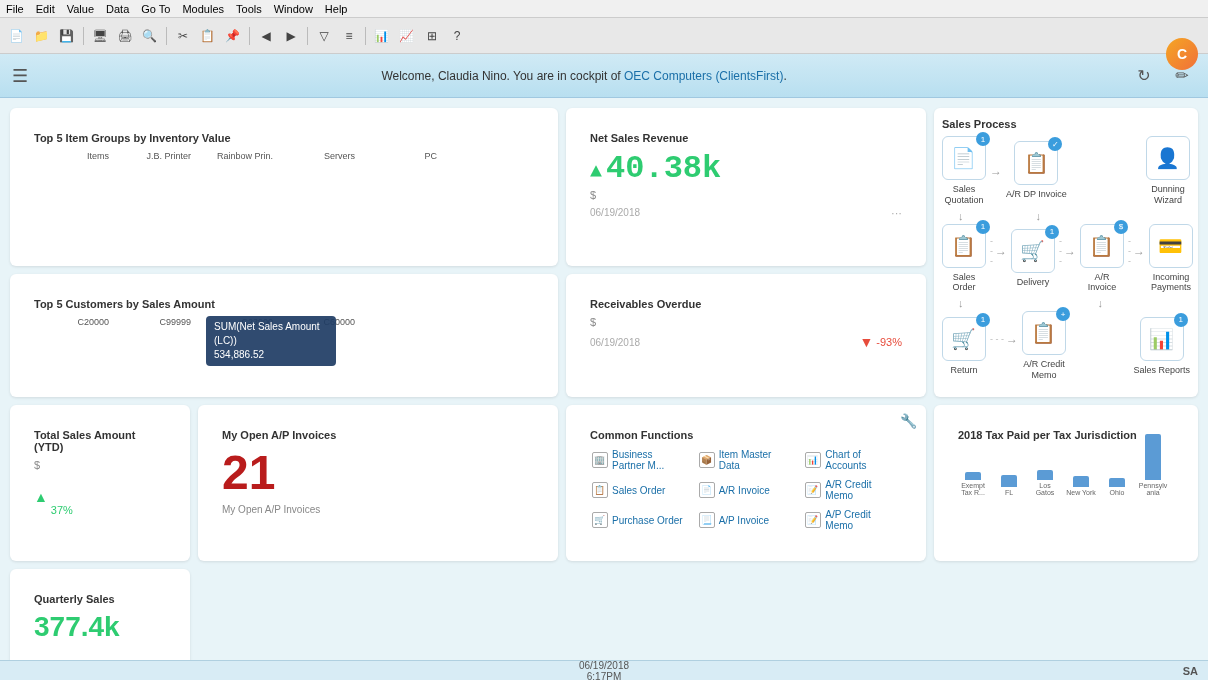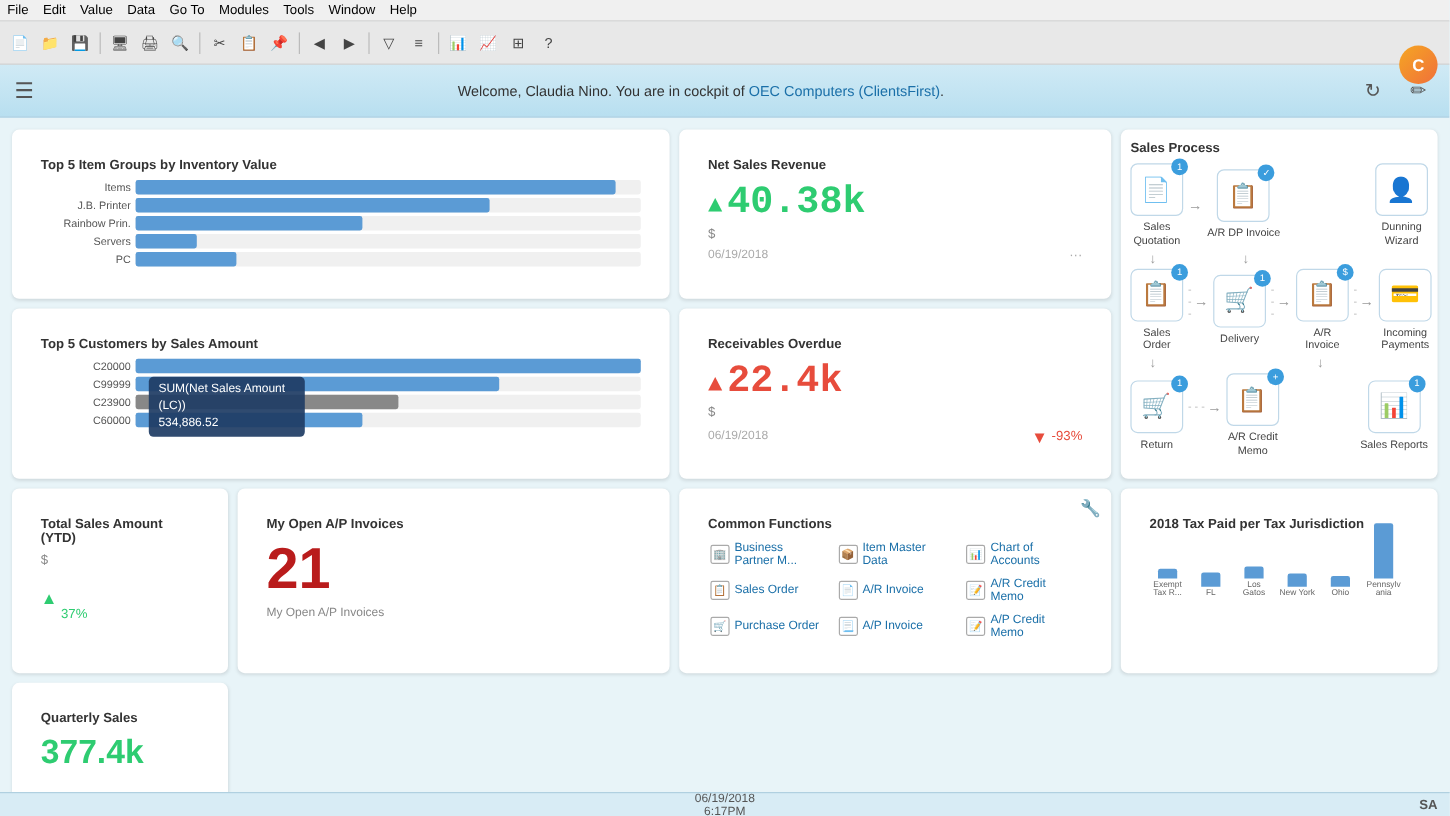--- a/index.html
+++ b/index.html
@@ -172,21 +172,21 @@
       grid-row: 3;
     }
 
     
     .card-quarterly {
       grid-column: 1;
       grid-row: 4;
     }
 
     
-    .bar-chart { display: flex; flex-direction: column; gap: 3px; margin-top: 4px; }
+    .bar-chart { display: flex; flex-direction: row; gap: 3px; margin-top: 4px; }
     .bar-row { display: flex; align-items: center; gap: 4px; }
     .bar-label { width: 75px; text-align: right; font-size: 9px; color: #555; white-space: nowrap; overflow: hidden; text-overflow: ellipsis; }
     .bar-track { flex: 1; height: 12px; background: #f0f0f0; border-radius: 2px; }
     .bar-fill { height: 100%; background: #5b9bd5; border-radius: 2px; }
 
     
     .kpi-value {
       font-size: 32px;
       font-weight: bold;
       display: flex;
@@ -577,24 +577,20 @@
         <div class="bar-label">C60000</div>
         <div class="bar-track">
             <div class="bar-fill" style="width:45%"></div>
           </div>
       </div>
     </div>
   </div>
 
   <div class="card card-receivables">
     <div class="card-title">Receivables Overdue</div>
-    <div class="kpi-value kpi-down">
-      <span class="kpi-arrow-up"></span>
-      <span>22.4k</span>
-    </div>
     <div class="kpi-sub">$</div>
     <div style="display:flex;justify-content:space-between;margin-top:6px;align-items:center;">
       <div class="kpi-date">06/19/2018</div>
       <div style="display:flex;align-items:center;gap:3px;">
         <span style="font-size:14px;color:#e74c3c;">▼</span>
         <span class="kpi-change kpi-change-down">-93%</span>
       </div>
     </div>
   </div>
 

